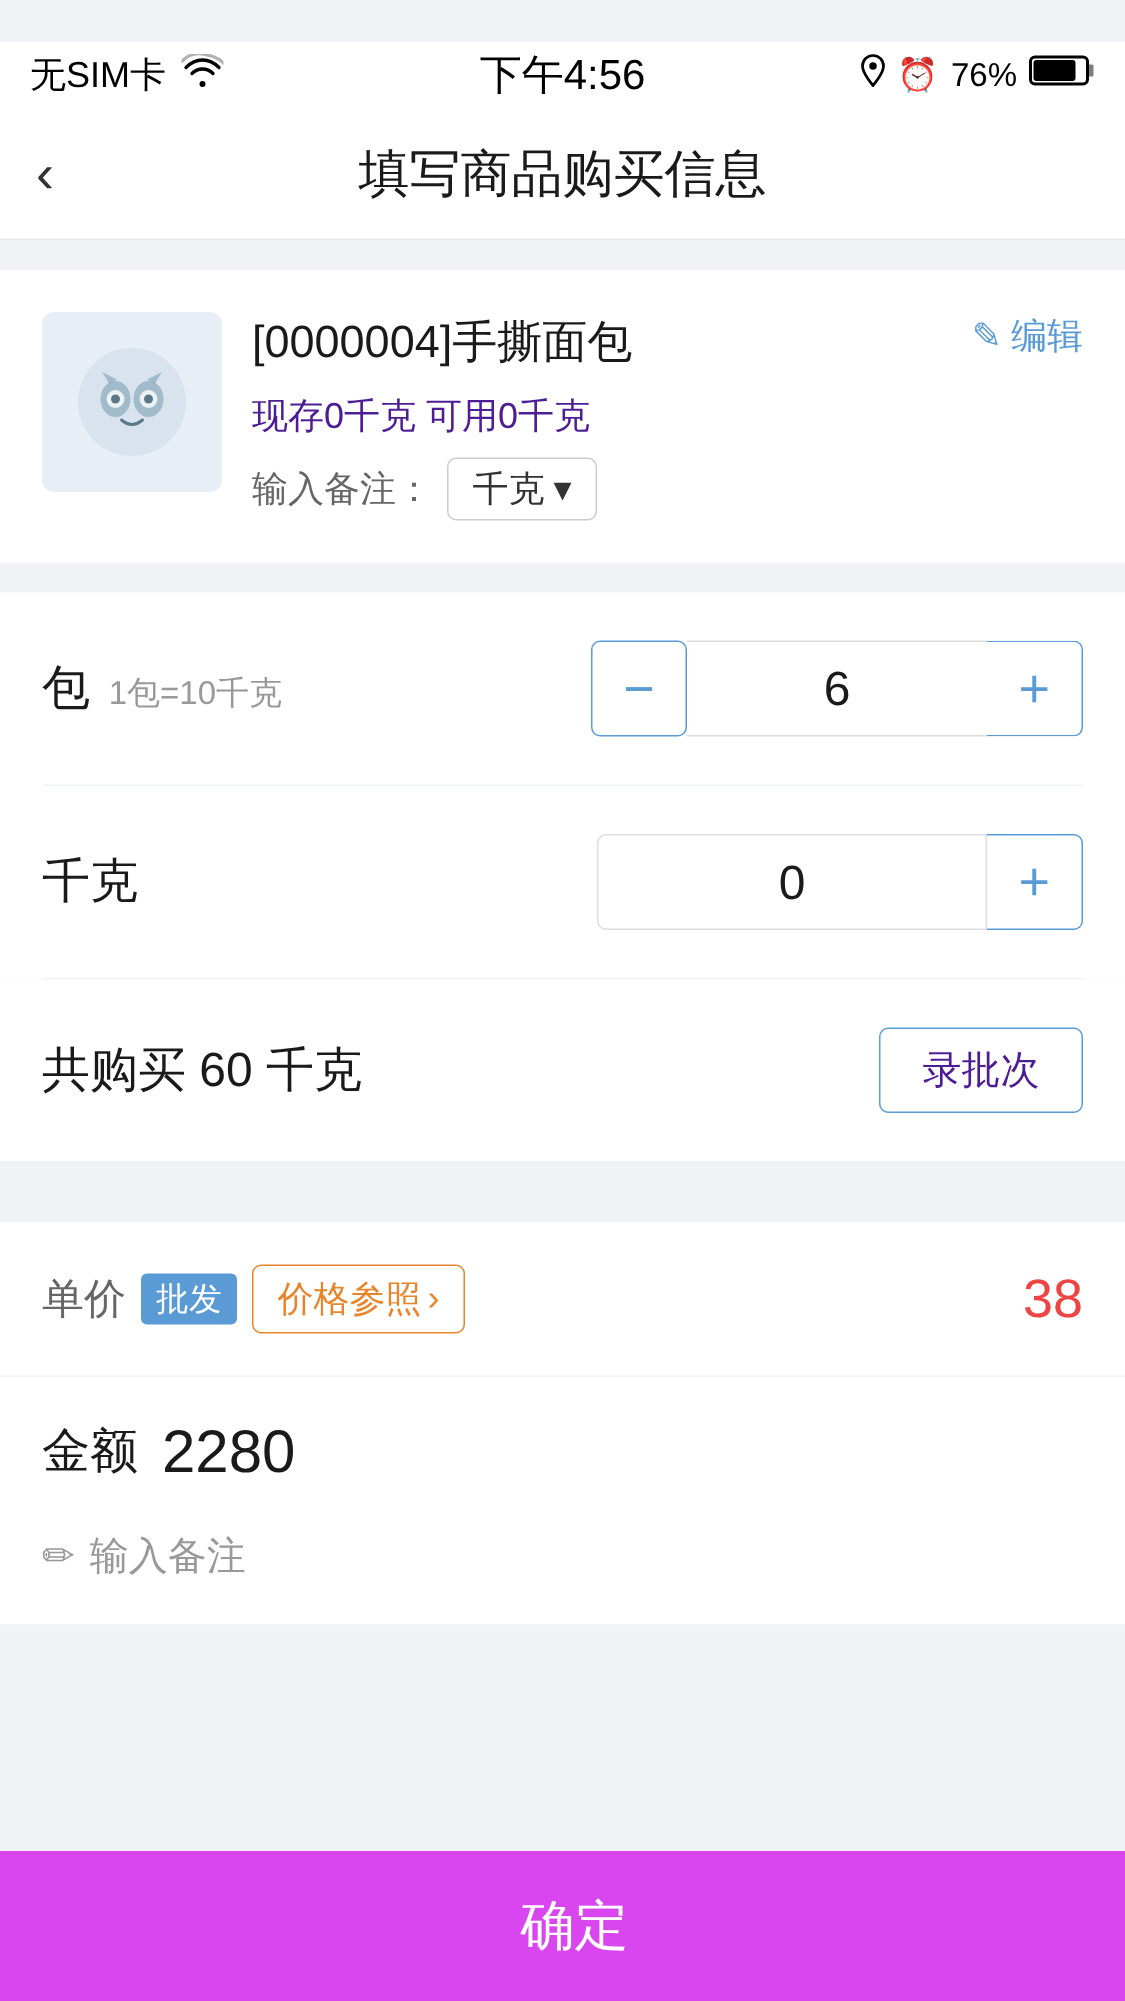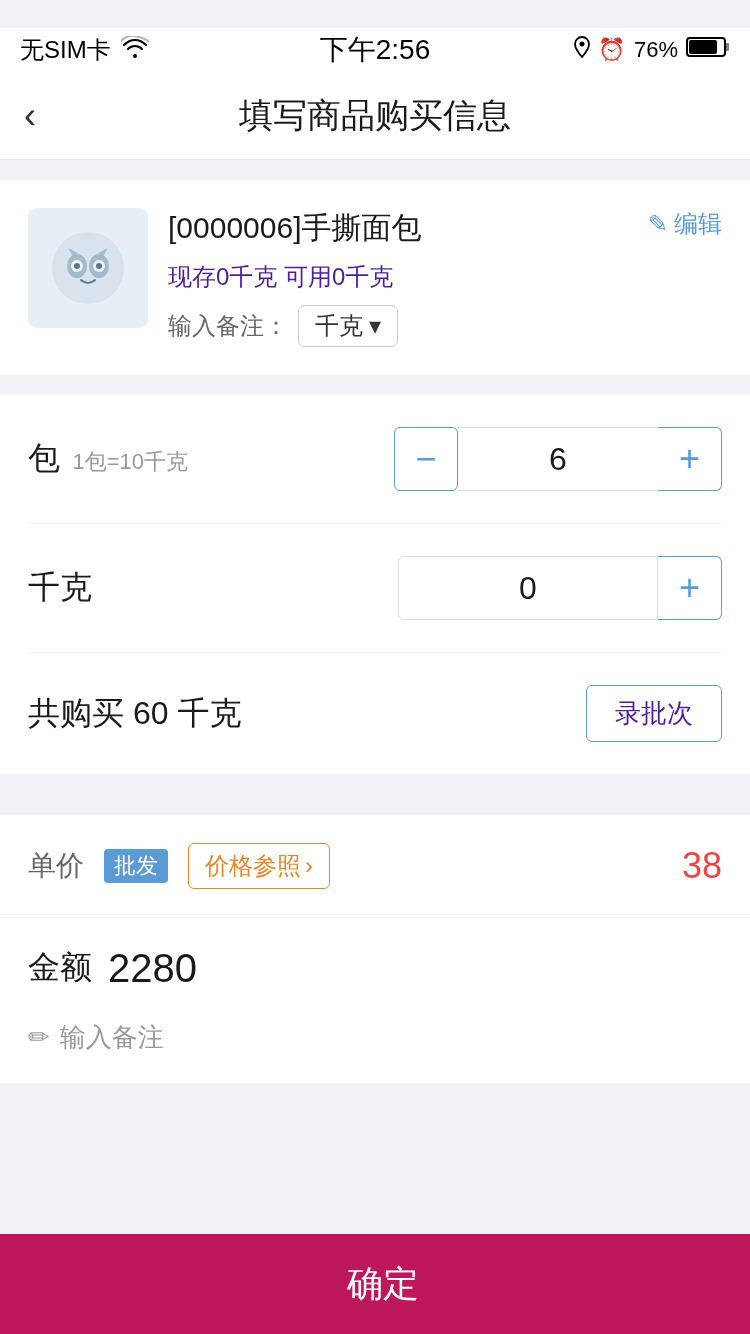--- a/index.html
+++ b/index.html
@@ -245,21 +245,21 @@
       align-items: center;
       justify-content: space-between;
       padding: 28px 28px;
       border-bottom: 1px solid #f0f2f5;
     }
     .price-label {
       font-size: 28px;
       color: #666;
       display: flex;
       align-items: center;
-      gap: 20px;
+      gap: 10px;
     }
     .price-tag {
       background: #5b9bd5;
       color: #fff;
       border-radius: 4px;
       padding: 2px 10px;
       font-size: 22px;
     }
     .price-ref-btn {
       border: 1.5px solid #e8852a;
@@ -310,21 +310,21 @@
     
     .spacer {
       flex: 1;
       background: #f0f2f5;
     }
 
     
     .confirm-btn {
       width: 100%;
       height: 100px;
-      background: #be185d;
+      background: #d946ef;
       color: #fff;
       font-size: 36px;
       border: none;
       display: flex;
       align-items: center;
       justify-content: center;
       cursor: pointer;
       flex-shrink: 0;
       padding-left: 16px;
     }
@@ -337,21 +337,21 @@
     <span>无SIM卡</span>
     <span>
       <svg width="28" height="22" viewBox="0 0 28 22" fill="none">
         <path d="M14 18a2 2 0 110 4 2 2 0 010-4z" fill="#000"></path>
         <path d="M7 13c1.9-1.9 4.4-3 7-3s5.1 1.1 7 3" stroke="#000" stroke-width="2.2" fill="none" stroke-linecap="round"></path>
         <path d="M3 9C6.3 5.7 10.4 4 14 4s7.7 1.7 11 5" stroke="#000" stroke-width="2.2" fill="none" stroke-linecap="round"></path>
         <path d="M0 5C4 1 8.8-1 14 0s10 2 14 6" stroke="#000" stroke-width="2.2" fill="none" stroke-linecap="round" opacity="0.3"></path>
       </svg>
     </span>
   </div>
-  <div class="status-center">下午2:56</div>
+  <div class="status-center">下午4:56</div>
   <div class="status-right">
     <span>
       <svg width="18" height="22" viewBox="0 0 18 22" fill="none">
         <path d="M9 1C5.1 1 2 4.1 2 8c0 5 7 13 7 13s7-8 7-13c0-3.9-3.1-7-7-7z" stroke="#000" stroke-width="1.8" fill="none"></path>
         <circle cx="9" cy="8" r="2.5" fill="#000"></circle>
       </svg>
     </span>
     <span>⏰</span>
     <span>76%</span>
     <span>
@@ -379,21 +379,21 @@
       <circle cx="29" cy="38" r="6" fill="#fff" opacity="0.8"></circle>
       <circle cx="51" cy="38" r="6" fill="#fff" opacity="0.8"></circle>
       <circle cx="29" cy="38" r="3" fill="#5a7a8a"></circle>
       <circle cx="51" cy="38" r="3" fill="#5a7a8a"></circle>
       <path d="M33 52 Q40 58 47 52" stroke="#5a7a8a" stroke-width="2" fill="none" stroke-linecap="round"></path>
       <path d="M25 28 L20 20 L30 25Z" fill="#8aaabb" opacity="0.7"></path>
       <path d="M55 28 L60 20 L50 25Z" fill="#8aaabb" opacity="0.7"></path>
     </svg>
   </div>
   <div class="product-info">
-    <div class="product-name">[0000006]手撕面包</div>
+    <div class="product-name">[0000004]手撕面包</div>
     <div class="product-stock">现存0千克  可用0千克</div>
     <div class="product-unit-row">
       <span>输入备注：</span>
       <div class="unit-dropdown">
         <span>千克</span>
         <span>▾</span>
       </div>
     </div>
   </div>
   <div class="edit-btn">

